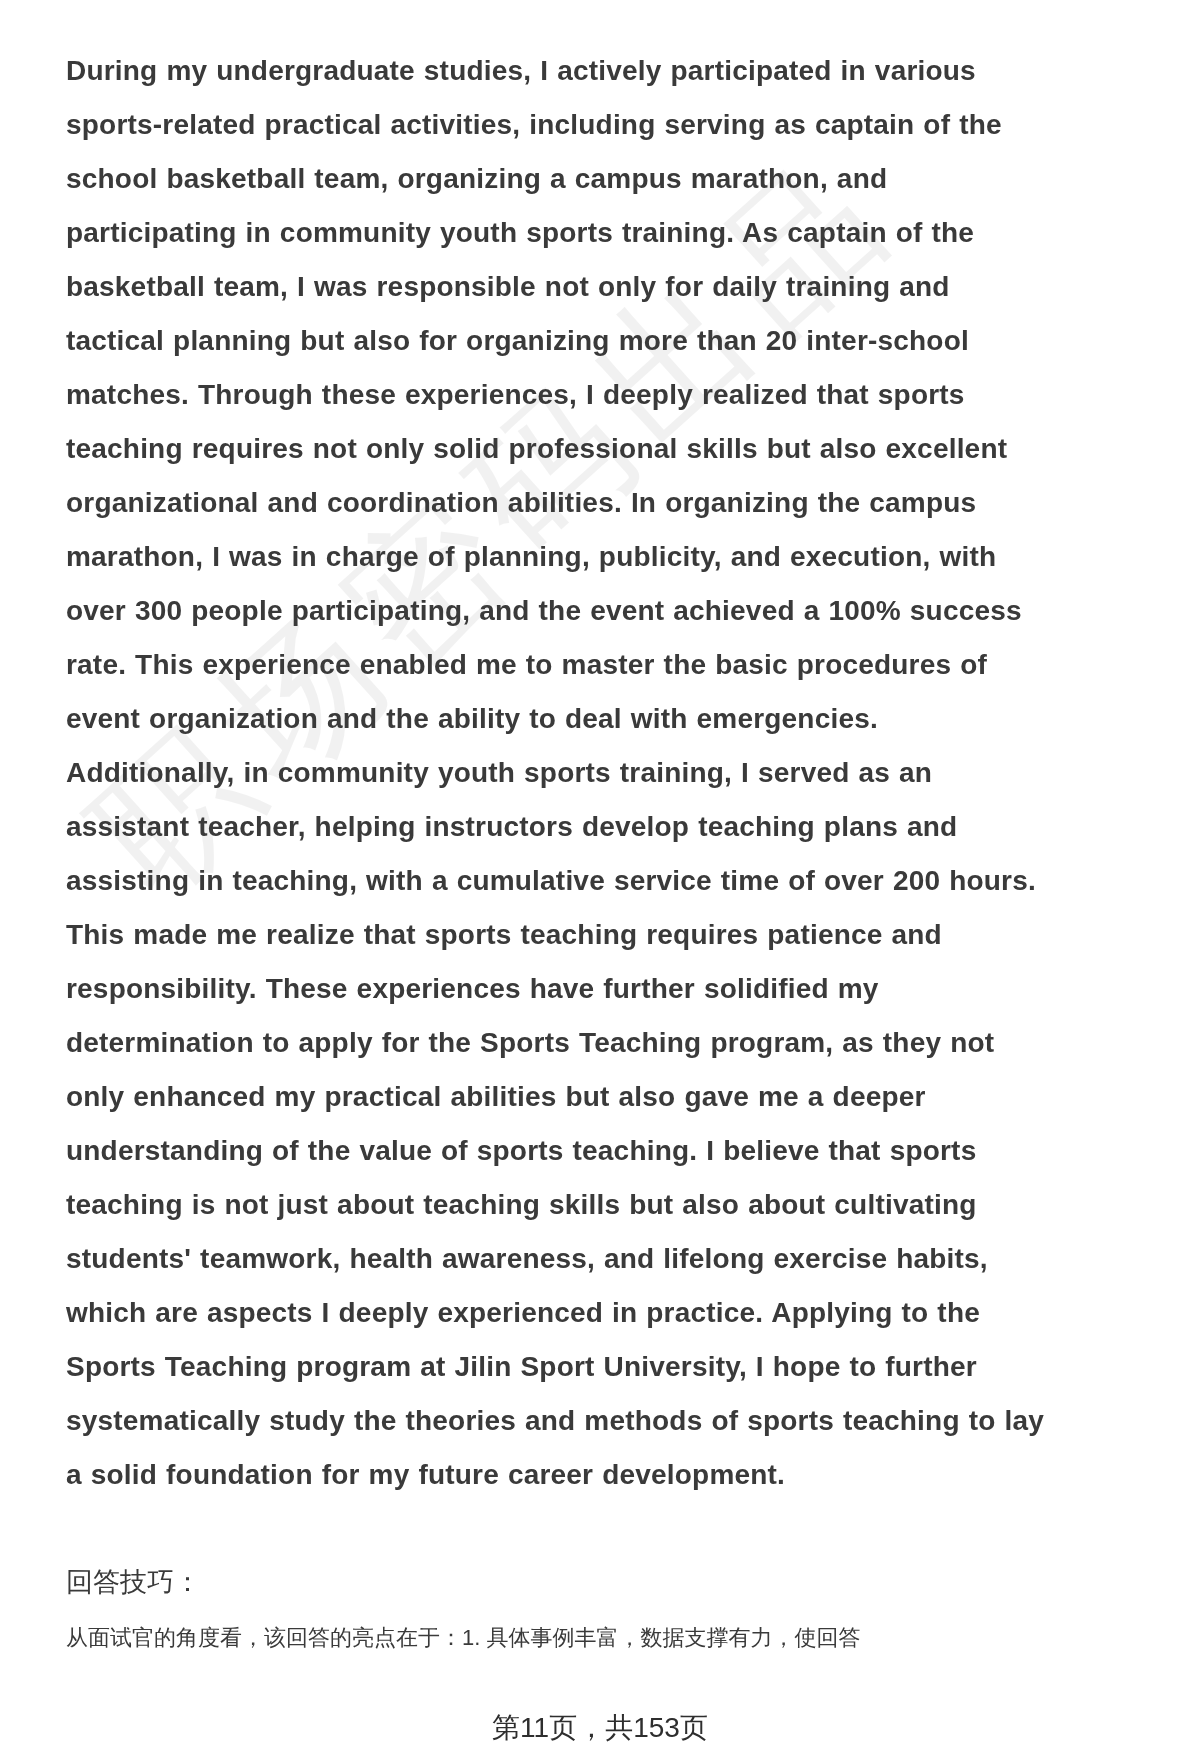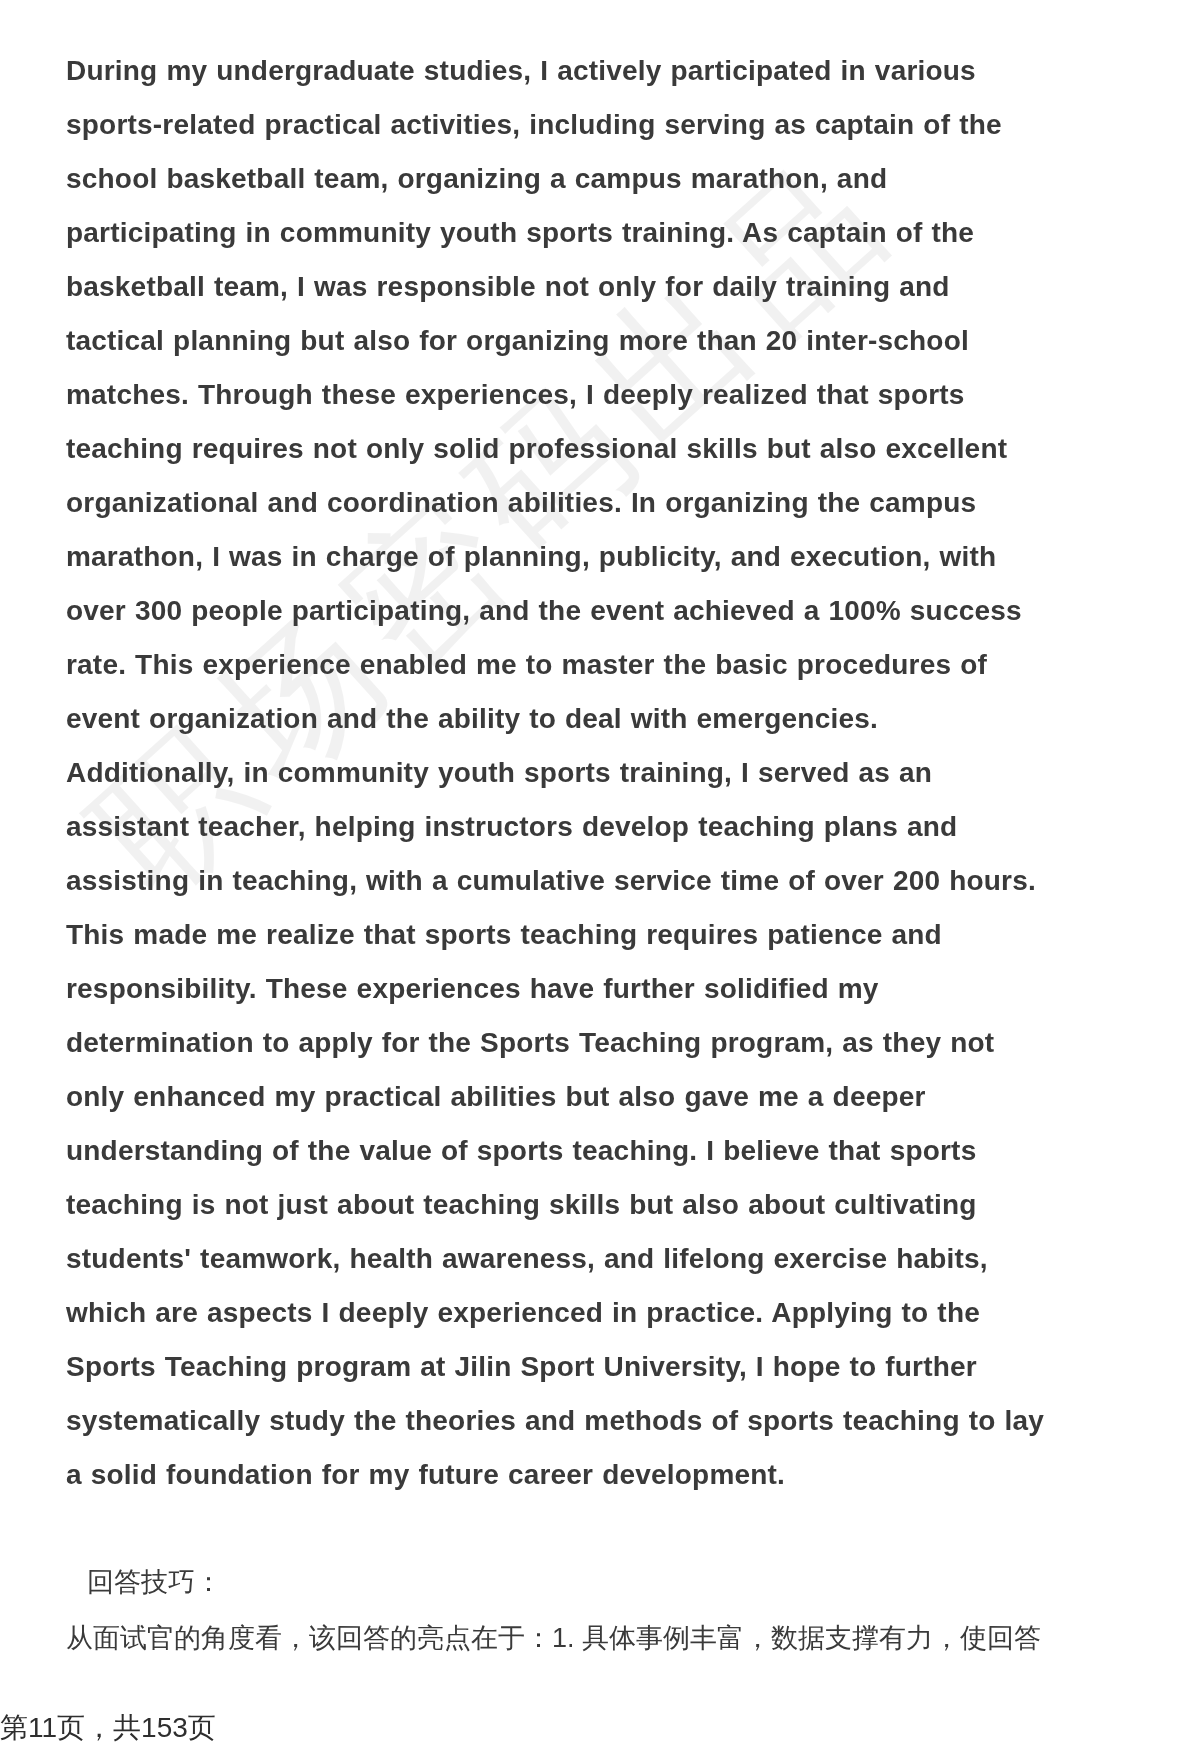--- a/index.html
+++ b/index.html
@@ -38,39 +38,38 @@
     font-weight: bold;
   }
 
   .tips-heading {
     margin-top: 60px;
     font-size: 27px;
     line-height: 40px;
     color: #3a3a3a;
     position: relative;
     z-index: 2;
-    margin-left: 21px;
   }
 
   .tips-line {
     margin-top: 16px;
-    font-size: 27px;
+    font-size: 22px;
     line-height: 40px;
     color: #3a3a3a;
     width: 1010px;
     position: relative;
     z-index: 2;
   }
 
   .page-footer {
     position: absolute;
     left: 0;
     right: 0;
     bottom: 8px;
-    text-align: left;
+    text-align: center;
     font-size: 28px;
     color: #2e2e2e;
     z-index: 2;
   }
 
   .watermark {
     position: absolute;
     left: 120px;
     top: 760px;
     width: 900px;

